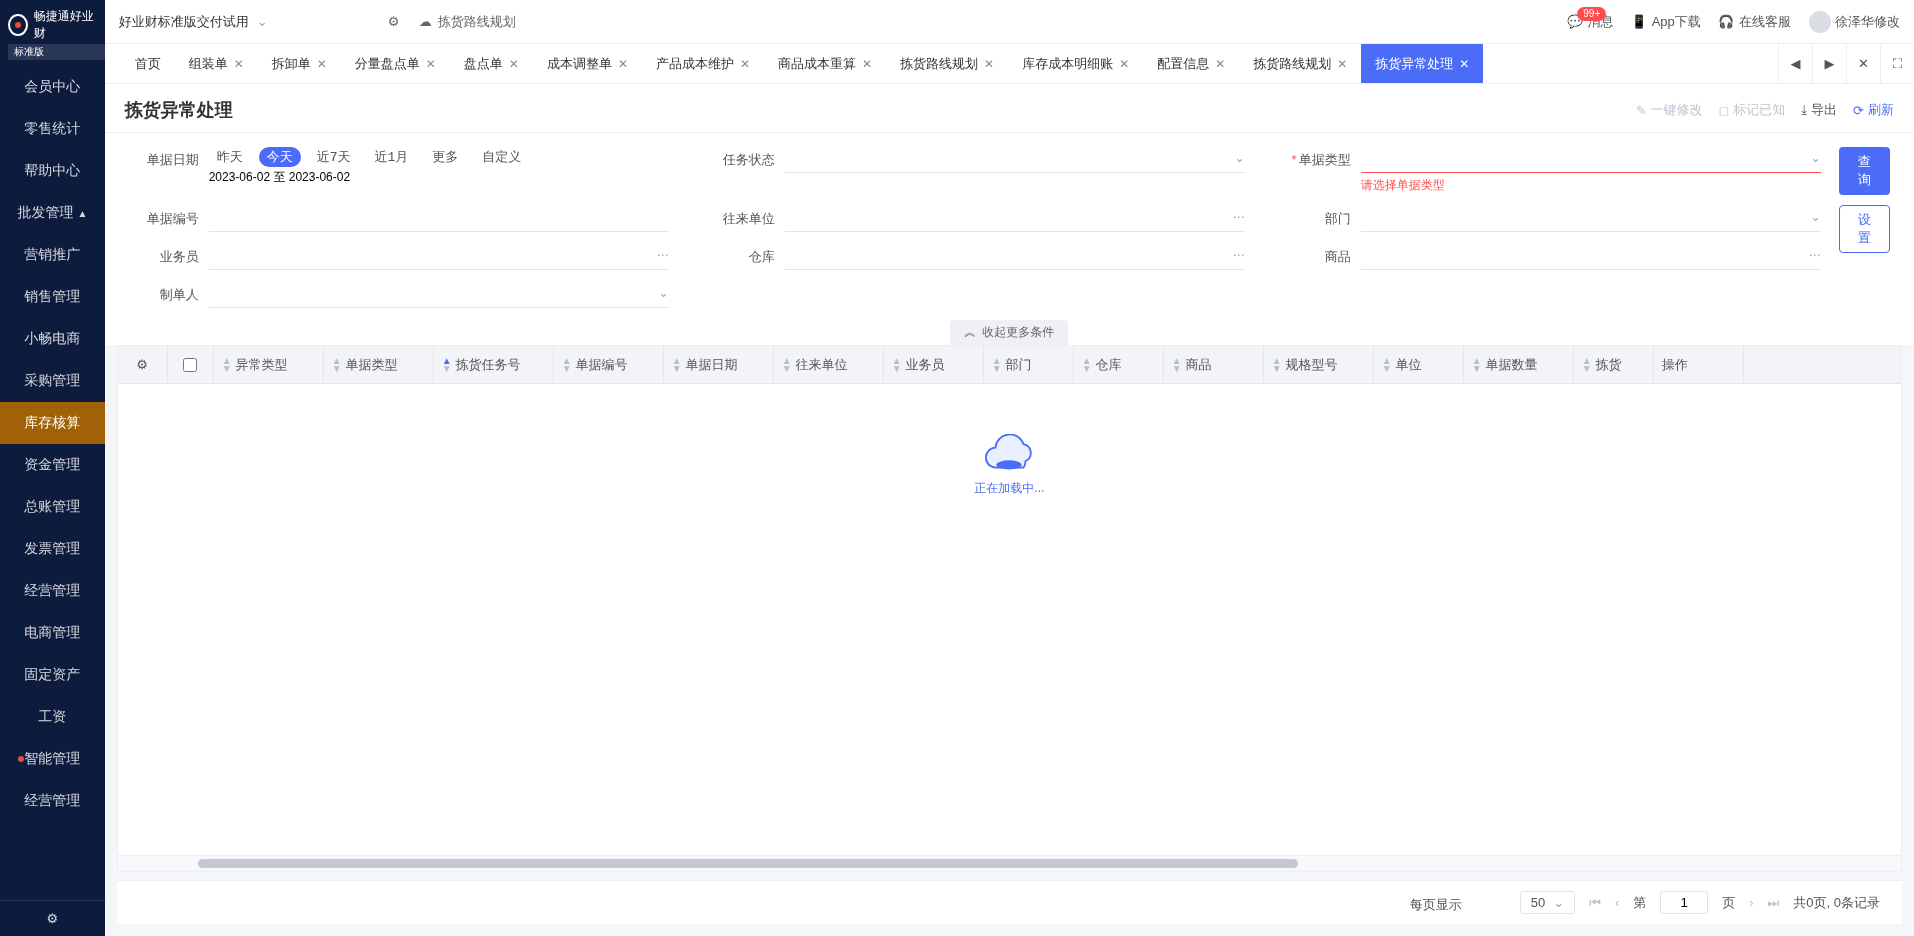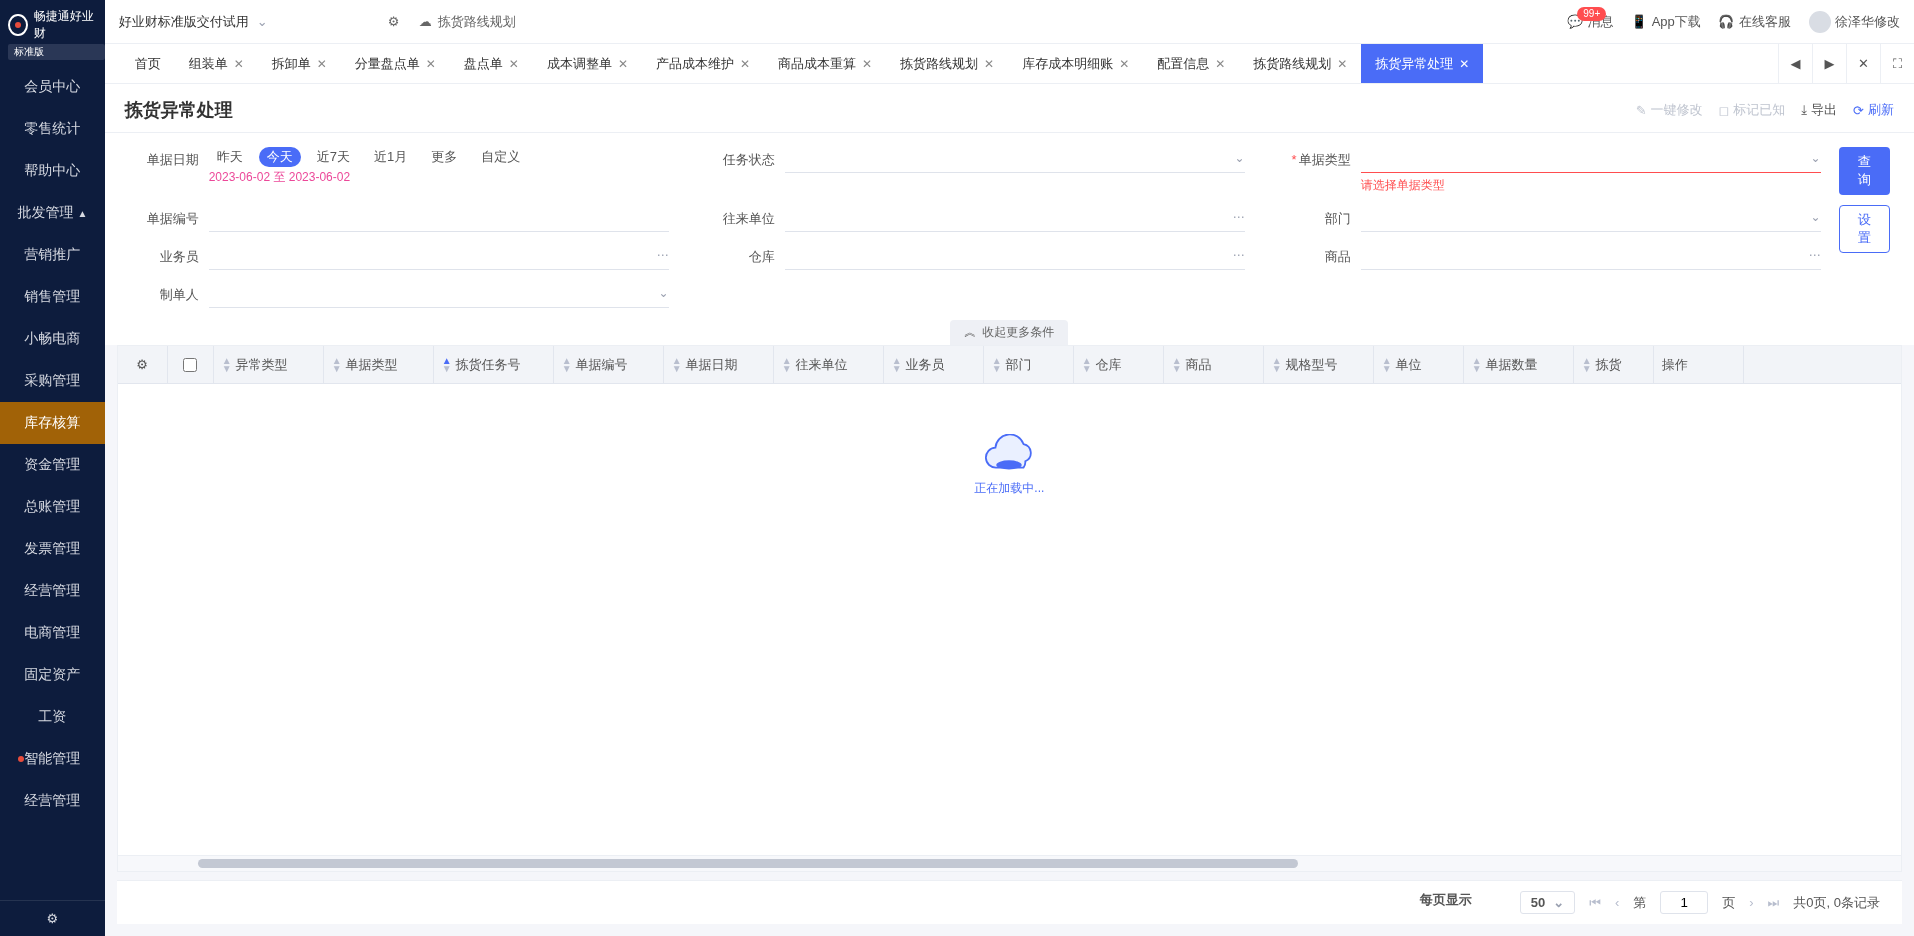--- a/index.html
+++ b/index.html
@@ -50,23 +50,23 @@
   .head-btn.disabled { color: #bfc4cf; cursor: default; }
 
   
   .filter { background: #fff; padding: 14px 24px 0; }
   .filter-row { display: flex; gap: 36px; margin-bottom: 12px; }
   .filter-col { display: flex; align-items: flex-start; gap: 10px; width: 540px; }
   .f-label { width: 70px; text-align: right; color: #555; padding-top: 4px; font-size: 13px; }
   .f-label .req { color: #ff4d4f; margin-right: 2px; }
   .f-body { flex: 1; }
   .date-chips { display: flex; align-items: center; gap: 8px; flex-wrap: wrap; }
-  .chip { padding: 1px 8px; border-radius: 10px; cursor: pointer; color: #555; }
+  .chip { padding: 1px 8px; border-radius: 10px; cursor: pointer; color: #555; font-family: Liberation Mono, monospace; }
   .chip.active { background: #4a6cf7; color: #fff; }
-  .date-range { color: #ec4899; font-size: 12px; margin-top: 2px; }
+  .date-range { color: #000000; font-size: 12px; margin-top: 2px; }
   .f-input { width: 100%; height: 26px; border: none; border-bottom: 1px solid #dfe3eb; background: transparent; outline: none; padding: 0 22px 0 2px; }
   .f-input.error { border-bottom-color: #ff4d4f; }
   .f-body-wrap { position: relative; }
   .f-suffix { position: absolute; right: 0; top: 4px; color: #9aa0b0; cursor: pointer; font-size: 12px; }
   .err-msg { color: #ff4d4f; font-size: 12px; margin-top: 4px; }
   .side-btns { display: flex; flex-direction: column; gap: 10px; margin-left: 18px; }
   .btn-primary { background: #4a6cf7; color: #fff; border: none; padding: 6px 18px; border-radius: 4px; cursor: pointer; }
   .btn-outline { background: #fff; color: #4a6cf7; border: 1px solid #4a6cf7; padding: 5px 18px; border-radius: 4px; cursor: pointer; }
   .collapse-bar { text-align: center; }
   .collapse-pill { display: inline-flex; align-items: center; gap: 6px; background: #eef0f5; padding: 4px 14px; border-radius: 4px 4px 0 0; color: #666; cursor: pointer; font-size: 12px; }
@@ -81,21 +81,21 @@
   .th .sort.asc-active .up { color: #4a6cf7; }
   .tbody { flex: 1; position: relative; overflow: hidden; }
   .loading { position: absolute; left: 50%; top: 50px; transform: translateX(-50%); text-align: center; color: #4a6cf7; font-size: 12px; }
   .cloud-icon { width: 58px; height: 40px; margin: 0 auto 6px; position: relative; }
   .cloud-icon svg { width: 100%; height: 100%; }
   .tfoot-scroll { height: 16px; background: #f7f8fb; border-top: 1px solid #eceff4; position: relative; }
   .scroll-thumb { position: absolute; left: 80px; top: 3px; width: 1100px; height: 9px; background: #c3c8d3; border-radius: 5px; }
 
   
   .pager { height: 44px; background: #fff; display: flex; align-items: center; justify-content: flex-end; gap: 14px; padding: 0 22px; color: #555; border-top: 1px solid #eceff4; margin: 0 12px 12px; }
-  .pg-sel { display: flex; align-items: flex-start; gap: 6px; font-weight: bold; }
+  .pg-sel { display: flex; align-items: flex-end; gap: 16px; }
   .pg-selbox { border: 1px solid #dfe3eb; padding: 3px 10px; border-radius: 3px; display: flex; align-items: center; gap: 8px; cursor: pointer; margin-left: 42px; }
   .pg-input { width: 48px; border: 1px solid #dfe3eb; padding: 3px 6px; border-radius: 3px; text-align: center; }
   .pg-nav { color: #b8bece; cursor: pointer; }
 
   input[type=checkbox] { width: 14px; height: 14px; }
 </style>
 </head>
 <body>
 
 <div class="app">

